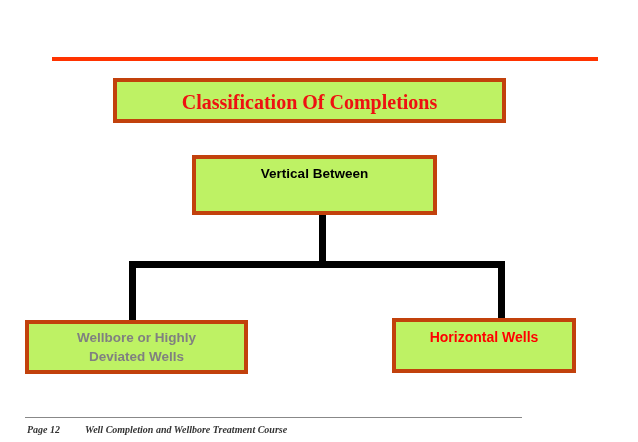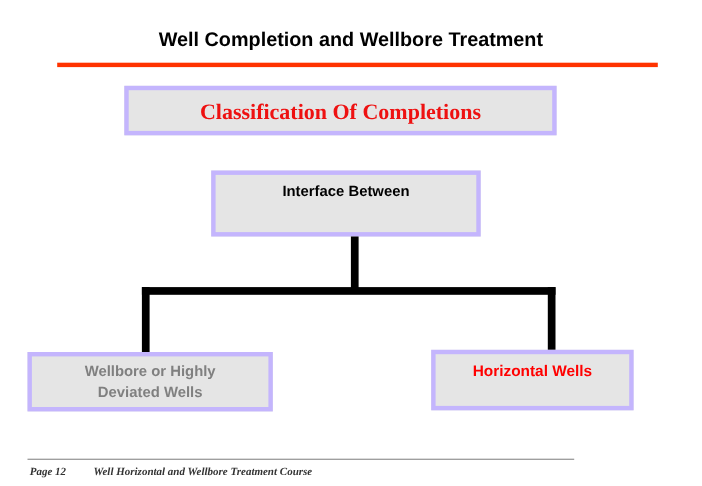--- a/index.html
+++ b/index.html
@@ -36,22 +36,22 @@
     top: 57px;
     width: 546px;
     height: 4px;
     background: #ff3300;
   }
 
   
   .box {
     position: absolute;
     box-sizing: border-box;
-    background: #e5e5e5;
-    border: 4px solid #c4b5fd;
+    background: #bef264;
+    border: 4px solid #c2410c;
   }
 
   .box-classification {
     left: 113px;
     top: 78px;
     width: 393px;
     height: 45px;
   }
   .box-classification .box-text {
     position: absolute;
@@ -151,42 +151,41 @@
     white-space: nowrap;
   }
   .footer-page  { left: 27px; }
   .footer-label { left: 85px; }
 </style>
 </head>
 <body>
 
 <div id="slide">
 
-  <div class="slide-title">Well Completion and Wellbore Treatment</div>
   <div class="title-rule"></div>
 
   <div class="box box-classification">
     <div class="box-text">Classification Of Completions</div>
   </div>
 
   <div class="box box-interface">
-    <div class="box-text line1">Interface Between</div>
+    <div class="box-text line1">Vertical Between</div>
   </div>
 
   <div class="conn conn-stem"></div>
   <div class="conn conn-bar"></div>
   <div class="conn conn-drop-left"></div>
   <div class="conn conn-drop-right"></div>
 
   <div class="box box-vertical">
     <div class="box-text line1">Wellbore or Highly</div>
     <div class="box-text line2">Deviated Wells</div>
   </div>
 
   <div class="box box-horizontal">
     <div class="box-text">Horizontal Wells</div>
   </div>
 
   <div class="footer-rule"></div>
   <div class="footer-text footer-page">Page 12</div>
-  <div class="footer-text footer-label">Well Horizontal and Wellbore Treatment Course</div>
+  <div class="footer-text footer-label">Well Completion and Wellbore Treatment Course</div>
 
 </div>
 
 </body></html>

